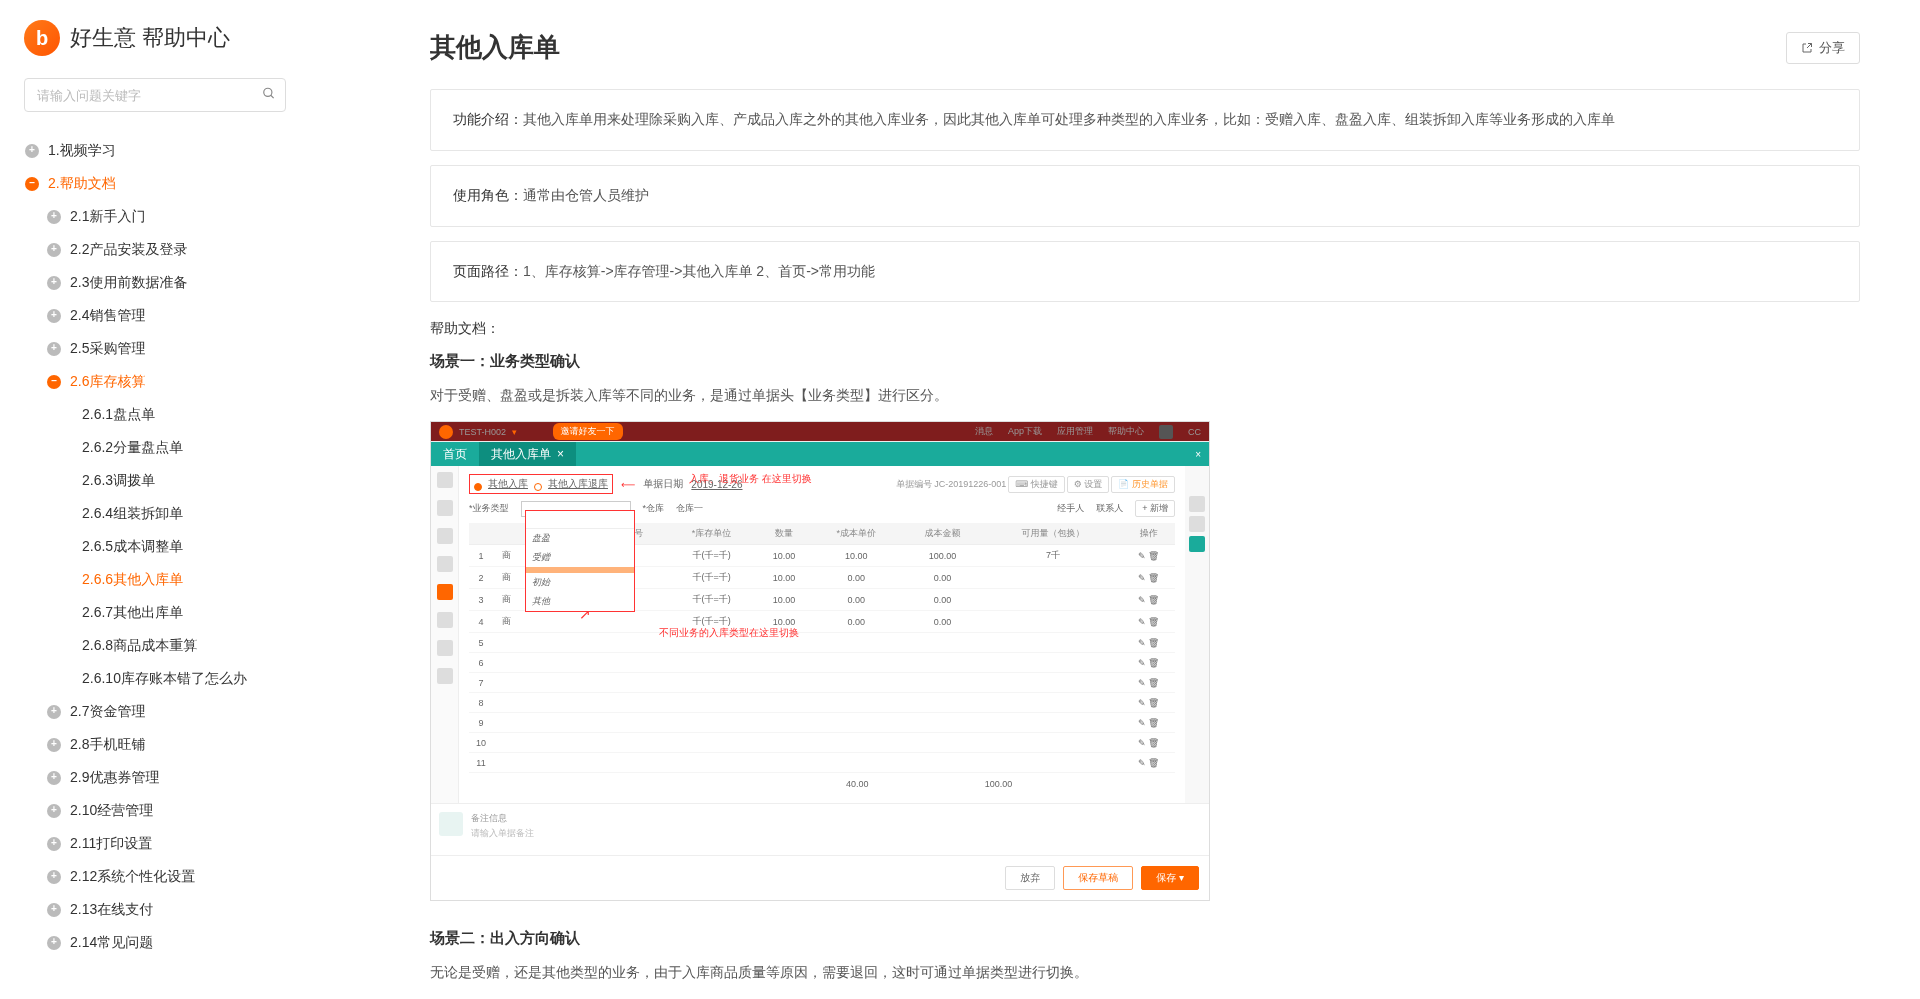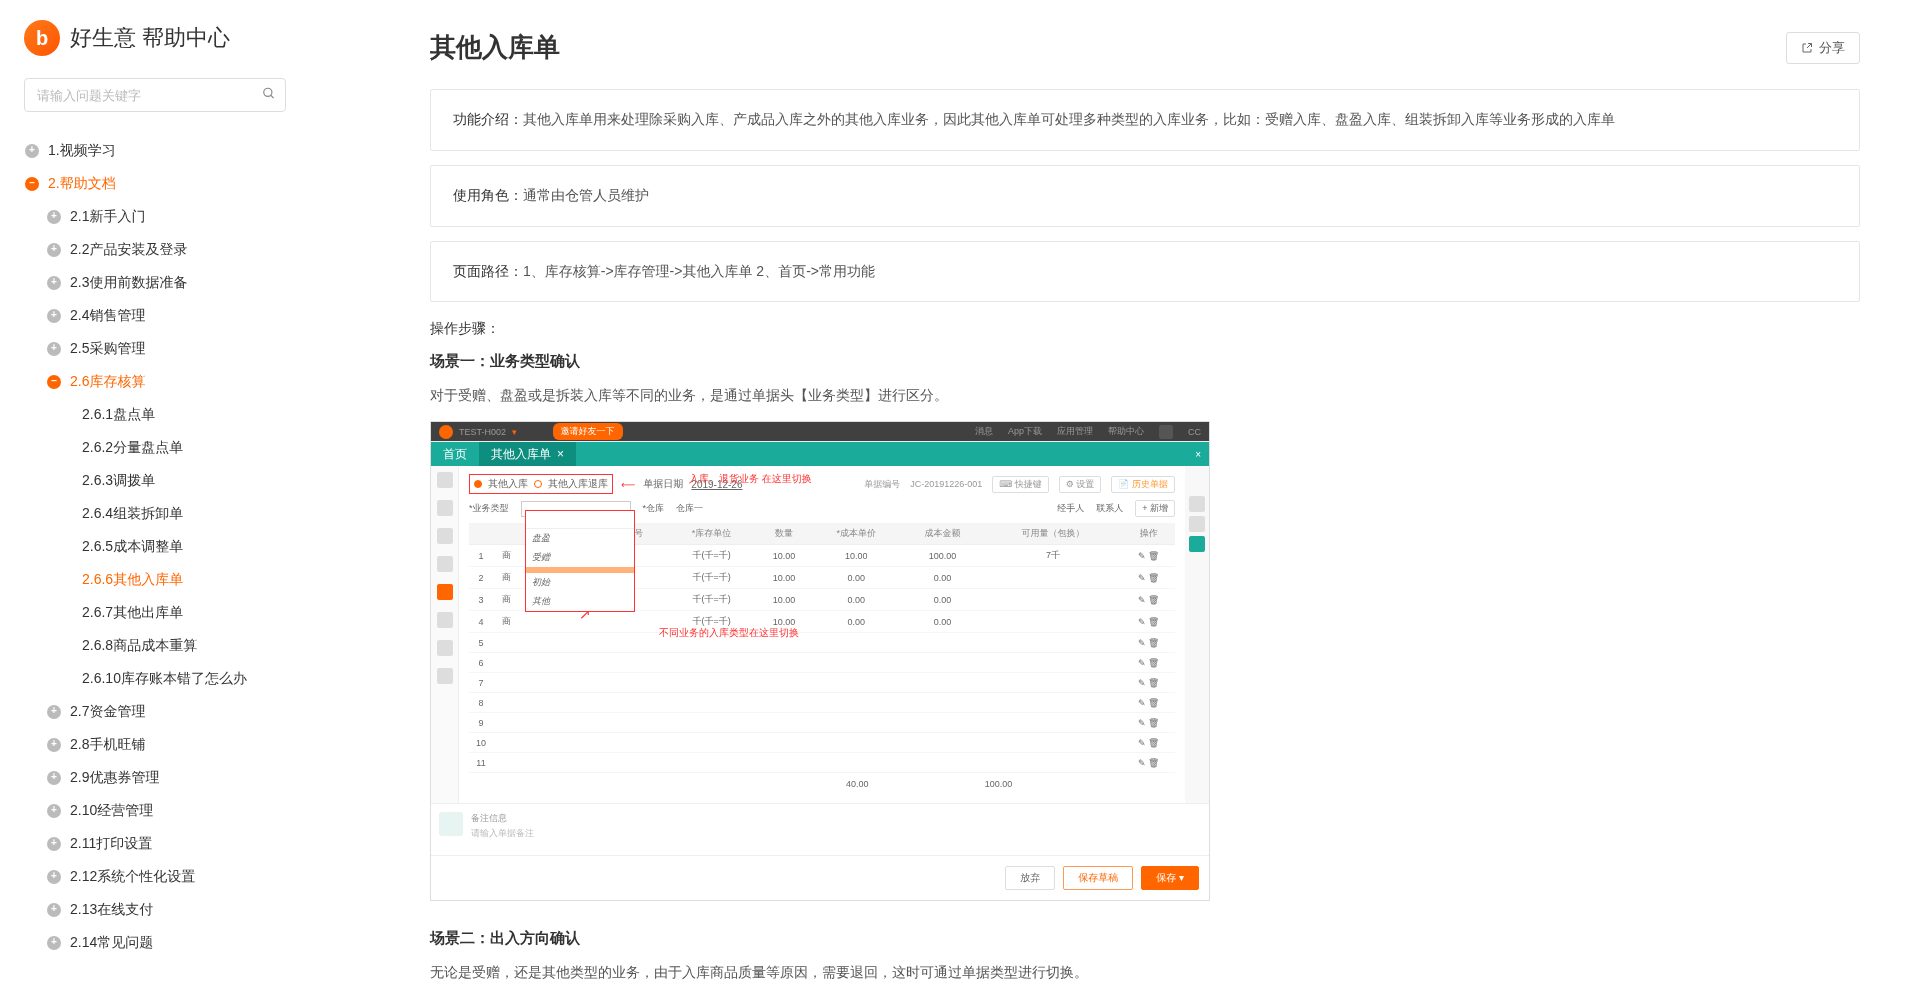--- a/index.html
+++ b/index.html
@@ -32,37 +32,37 @@
 .page-title { font-size:26px; font-weight:600; color:#333; }
 .share-btn { border:1px solid #ddd; background:#fff; padding:6px 14px; font-size:13px; border-radius:3px; cursor:pointer; color:#555; display:flex; align-items:center; gap:6px; }
 .info-box { border:1px solid #e6e6e6; border-radius:2px; padding:18px 22px; margin-bottom:14px; font-size:14px; color:#555; line-height:1.7; }
 .info-label { color:#333; }
 .section-label { font-size:14px; color:#333; margin:18px 0 12px; }
 .scene-title { font-size:15px; font-weight:600; color:#333; margin:14px 0 10px; }
 .body-text { font-size:14px; color:#555; line-height:2; margin-bottom:6px; }
 
 
 .shot { border:1px solid #ddd; width:780px; margin:12px 0 28px; font-size:10px; color:#666; background:#fff; }
-.shot-top { height:20px; background:#404040; display:flex; align-items:center; padding:0 8px; gap:6px; border-bottom:1px solid #eee; }
+.shot-top { height:20px; background:#7f1d1d; display:flex; align-items:center; padding:0 8px; gap:6px; border-bottom:1px solid #eee; }
 .shot-logo { width:14px; height:14px; border-radius:50%; background:#ff6600; }
 .shot-top-text { color:#999; font-size:9px; }
 .shot-btn-orange { background:#ff6600; color:#fff; padding:2px 8px; border-radius:6px; font-size:9px; margin-left:30px; }
 .shot-top-right { margin-left:auto; display:flex; gap:15px; color:#999; font-size:9px; align-items:center; }
 .shot-avatar { width:14px; height:14px; background:#555; border-radius:2px; }
 .shot-tabs { height:24px; background:#1aab9b; display:flex; align-items:center; }
 .shot-tab { padding:0 12px; color:#fff; font-size:12px; height:100%; display:flex; align-items:center; }
 .shot-tab.active { background:#0d8e7f; }
 .shot-tab .x { margin-left:6px; }
 .shot-body { display:flex; }
 .shot-side { width:28px; background:#fafafa; border-right:1px solid #eee; display:flex; flex-direction:column; align-items:center; padding-top:6px; gap:12px; }
 .shot-side-icon { width:16px; height:16px; background:#ddd; border-radius:2px; }
 .shot-side-icon.on { background:#ff6600; }
 .shot-content { flex:1; padding:8px 10px; position:relative; }
 .shot-row1 { display:flex; align-items:center; gap:8px; margin-bottom:6px; }
-.red-box { border:1.5px solid #ff3333; padding:2px 4px; display:flex; gap:6px; align-items:center; }
+.red-box { border:1.5px solid #ff3333; padding:2px 4px; display:flex; gap:6px; align-items:flex-end;text-decoration:underline; }
 .shot-radio { width:8px; height:8px; border:1px solid #ff6600; border-radius:50%; }
 .shot-radio.on { background:#ff6600; }
 .red-annot { color:#ff3333; font-size:10px; position:absolute; }
 .red-arrow { color:#ff3333; font-size:14px; position:absolute; }
 .shot-row2 { display:flex; gap:12px; margin:6px 0; align-items:center; font-size:9px; }
 .shot-dropdown { border:1.5px solid #ff3333; width:110px; background:#fff; position:absolute; left:66px; top:44px; z-index:5; }
 .shot-dd-head { height:18px; border-bottom:1px solid #eee; }
 .shot-dd-item { padding:3px 6px; font-size:9px;font-style:italic; }
 .shot-dd-item.hl { background:#ffb37a; }
 .shot-table { width:100%; margin-top:4px; border-collapse:collapse; font-size:9px; }
@@ -74,21 +74,21 @@
 .shot-ri.teal { background:#1aab9b; }
 .shot-totals { display:flex; padding:6px 0; font-size:9px; }
 .shot-totals span { flex:1; text-align:center; }
 .shot-remark { border-top:1px solid #eee; padding:8px; display:flex; gap:8px; align-items:flex-start; }
 .shot-remark-icon { width:24px; height:24px; background:#e8f4f2; border-radius:3px; }
 .shot-remark-input { flex:1; height:20px; border:none; font-size:9px; color:#bbb; }
 .shot-footer { display:flex; justify-content:flex-end; gap:8px; padding:10px; border-top:1px solid #eee; }
 .shot-fbtn { padding:4px 14px; font-size:10px; border:1px solid #ddd; border-radius:2px; background:#fff; }
 .shot-fbtn.outline-o { border-color:#ff9955; color:#ff6600; }
 .shot-fbtn.solid-o { background:#ff6600; border-color:#ff6600; color:#fff; }
-.shot-header-right { margin-left:auto; display:flex; gap:10px; font-size:9px; color:#999; align-items:center; }
+.shot-header-right { margin-left:auto; display:flex; gap:2px; font-size:9px; color:#999; align-items:center; }
 .shot-pill { border:1px solid #ddd; padding:1px 6px; border-radius:2px; }
 </style>
 </head>
 <body>
 
 <div class="container">
   <aside class="sidebar">
     <div class="logo-row">
       <div class="logo-circle">b</div>
       <div class="logo-text">好生意 帮助中心</div>
@@ -243,21 +243,21 @@
     <div class="info-box">
       <span class="info-label">功能介绍：</span><span>其他入库单用来处理除采购入库、产成品入库之外的其他入库业务，因此其他入库单可处理多种类型的入库业务，比如：受赠入库、盘盈入库、组装拆卸入库等业务形成的入库单</span>
     </div>
     <div class="info-box">
       <span class="info-label">使用角色：</span><span>通常由仓管人员维护</span>
     </div>
     <div class="info-box">
       <span class="info-label">页面路径：</span><span>1、库存核算-&gt;库存管理-&gt;其他入库单 2、首页-&gt;常用功能</span>
     </div>
 
-    <div class="section-label">操作步骤：</div>
+    <div class="section-label">帮助文档：</div>
     <div class="scene-title">场景一：业务类型确认</div>
     <div class="body-text">对于受赠、盘盈或是拆装入库等不同的业务，是通过单据头【业务类型】进行区分。</div>
 
     <div class="shot">
       <div class="shot-top">
         <div class="shot-logo"></div>
         <span class="shot-top-text">TEST-H002</span>
         <span style="color:#ff6600;font-size:9px;">▾</span>
         <span class="shot-btn-orange">邀请好友一下</span>
         <div class="shot-top-right">

